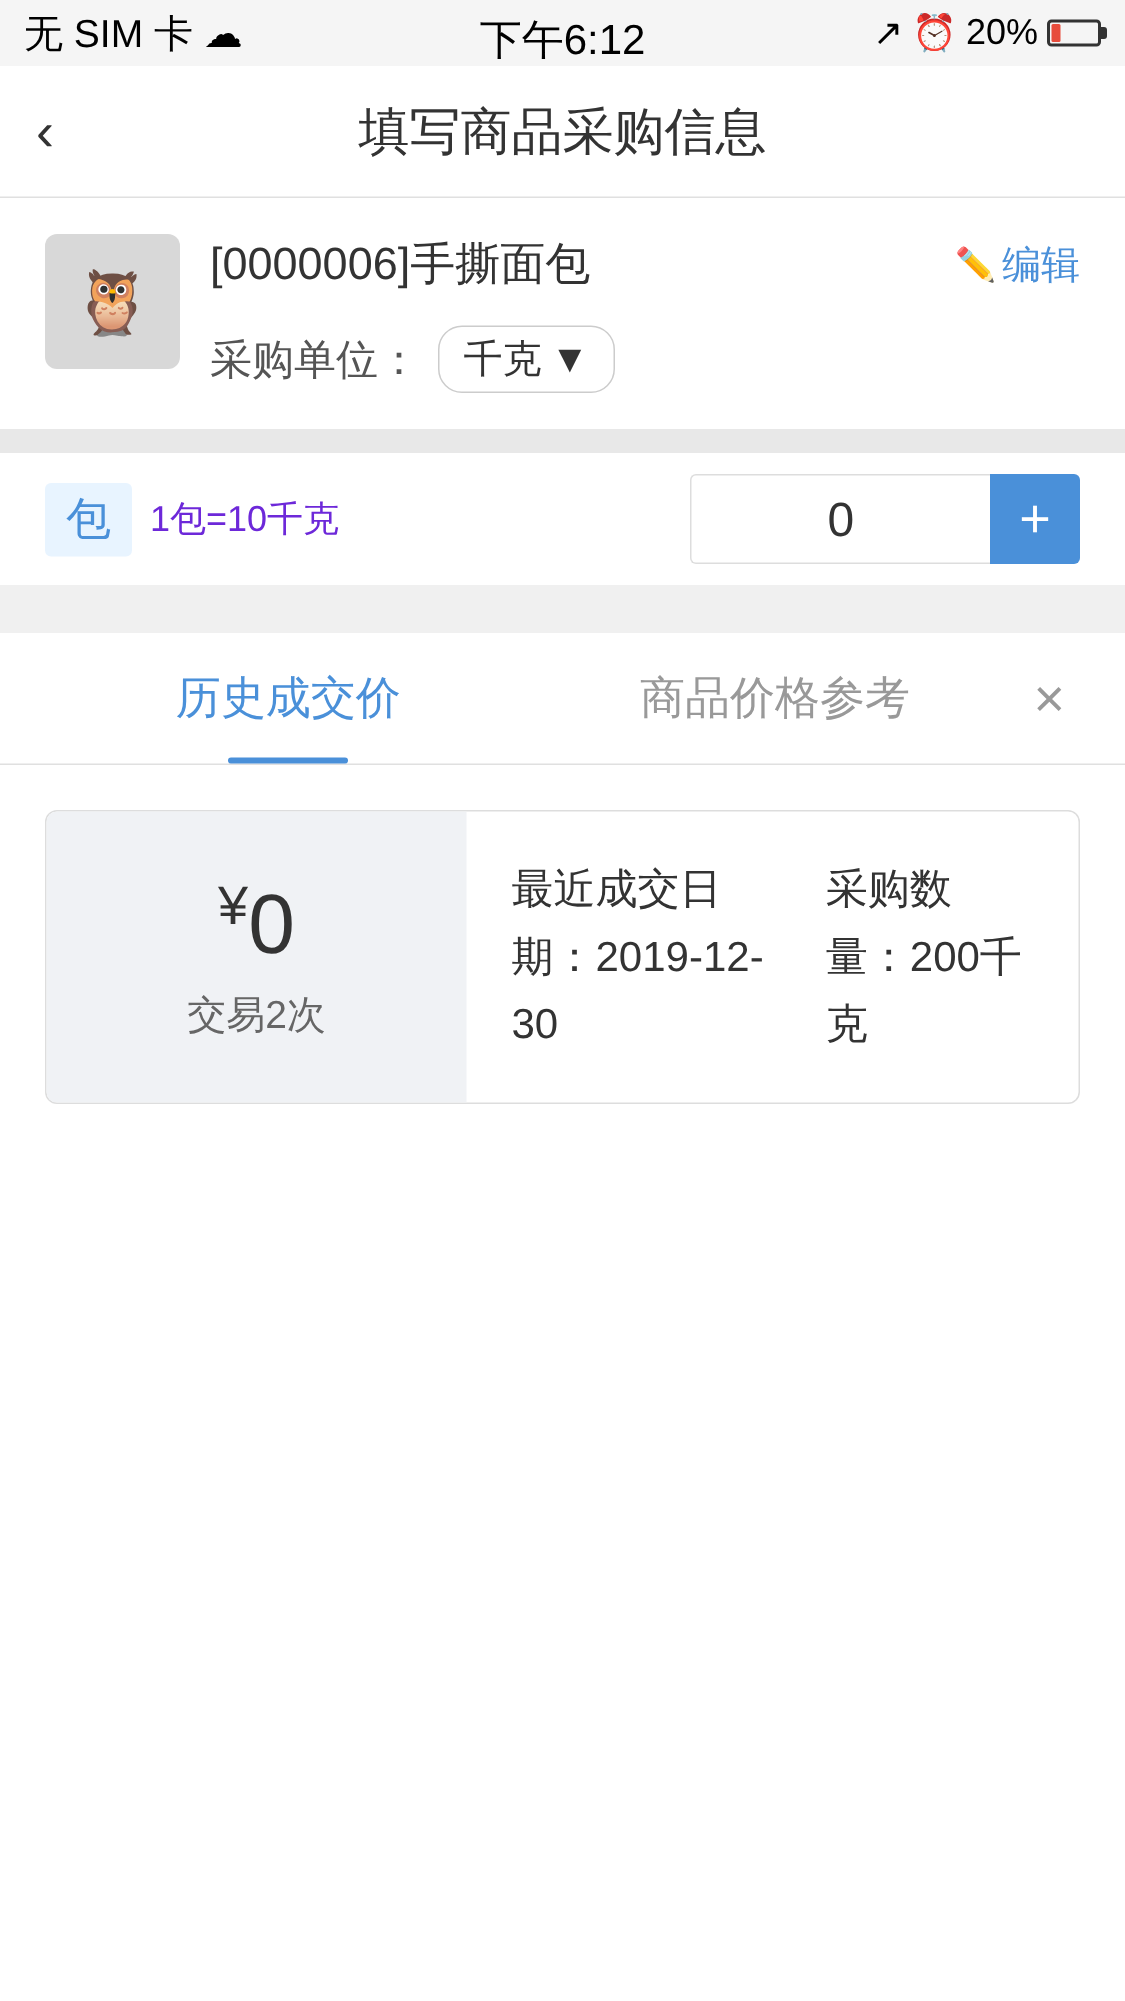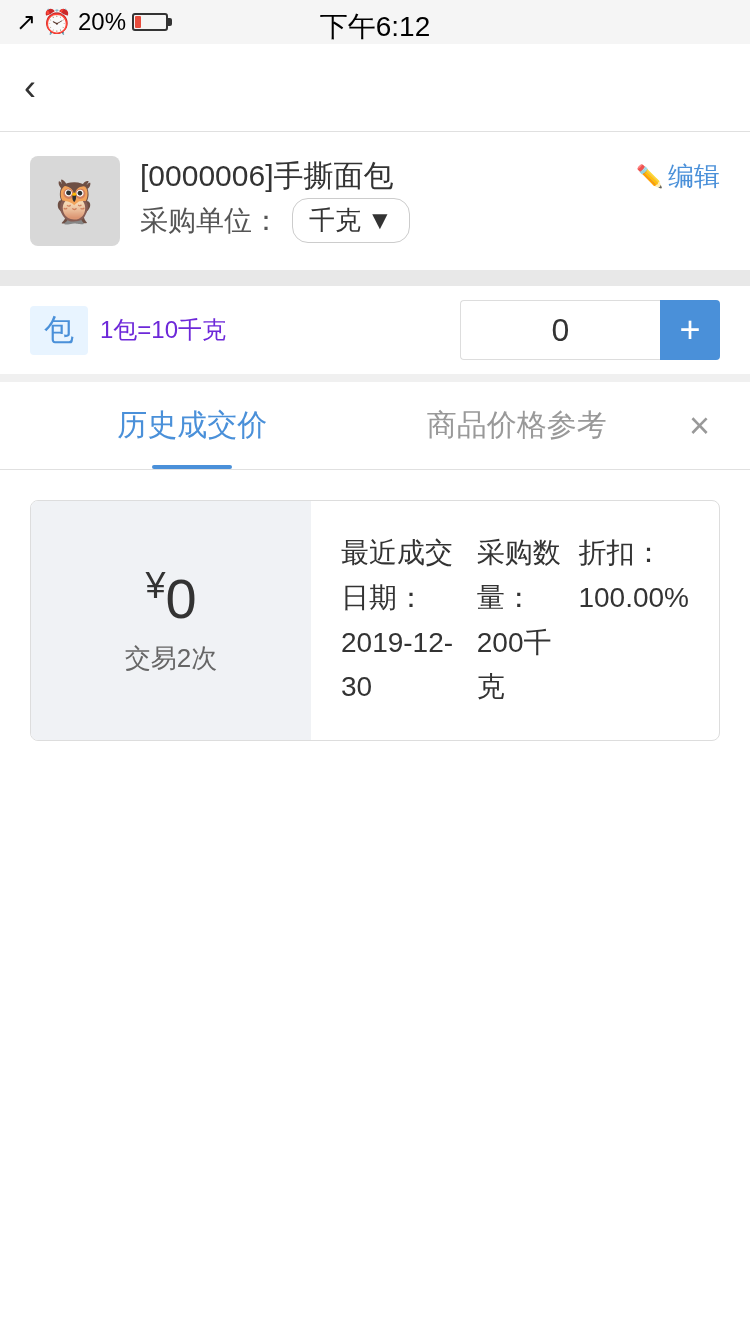--- a/index.html
+++ b/index.html
@@ -133,21 +133,21 @@
       font-size: 42px;
       color: #888;
     }
     .product-details {
       flex: 1;
     }
     .product-name-row {
       display: flex;
       justify-content: space-between;
       align-items: center;
-      margin-bottom: 1px;
+      margin-bottom: 20px;
     }
     .product-name {
       font-size: 30px;
       color: #333;
       font-weight: 500;
     }
     .edit-link {
       font-size: 26px;
       color: #4a90d9;
       display: flex;
@@ -247,21 +247,21 @@
       font-size: 36px;
       display: flex;
       align-items: center;
       justify-content: center;
       cursor: pointer;
     }
 
     
     .tab-section {
       background: #fff;
-      margin-top: 8px;
+      margin-top: 32px;
     }
     .tab-header {
       display: flex;
       align-items: center;
       border-bottom: 1px solid #e0e0e0;
       padding: 0 30px;
       height: 88px;
       position: relative;
     }
     .tab-item {
@@ -353,33 +353,37 @@
     .bottom-space {
       background: #fff;
       flex: 1;
       min-height: 600px;
     }
   </style>
 </head>
 <body>
 
 <div class="status-bar">
+  <div class="status-left">
+    <span>无 SIM 卡 ☁</span>
+  </div>
   <div class="status-center">下午6:12</div>
   <div class="status-right">
     <span>↗</span>
     <span>⏰</span>
     <span>20%</span>
     <div class="battery-body">
       <div class="battery-fill"></div>
     </div>
   </div>
 </div>
 
 <div class="nav-bar">
   <span class="nav-back">‹</span>
+  <span class="nav-title">填写商品采购信息</span>
 </div>
 
 <div class="product-section">
   <div class="product-row">
     <div class="product-thumbnail">
       <div class="product-thumbnail-inner">
         <span class="owl-icon">🦉</span>
       </div>
     </div>
     <div class="product-details">
@@ -437,21 +441,18 @@
         </div>
         <div class="history-trade-count">交易2次</div>
       </div>
       <div class="history-card-right">
         <div class="history-detail-row">
           <span>最近成交日期：</span><span>2019-12-30</span>
         </div>
         <div class="history-detail-row">
           <span>采购数量：</span><span>200千克</span>
         </div>
-        <div class="history-detail-row">
-          <span>折扣：</span><span>100.00%</span>
-        </div>
       </div>
     </div>
   </div>
 </div>
 
 <div class="bottom-space"></div>
 
 </body></html>

